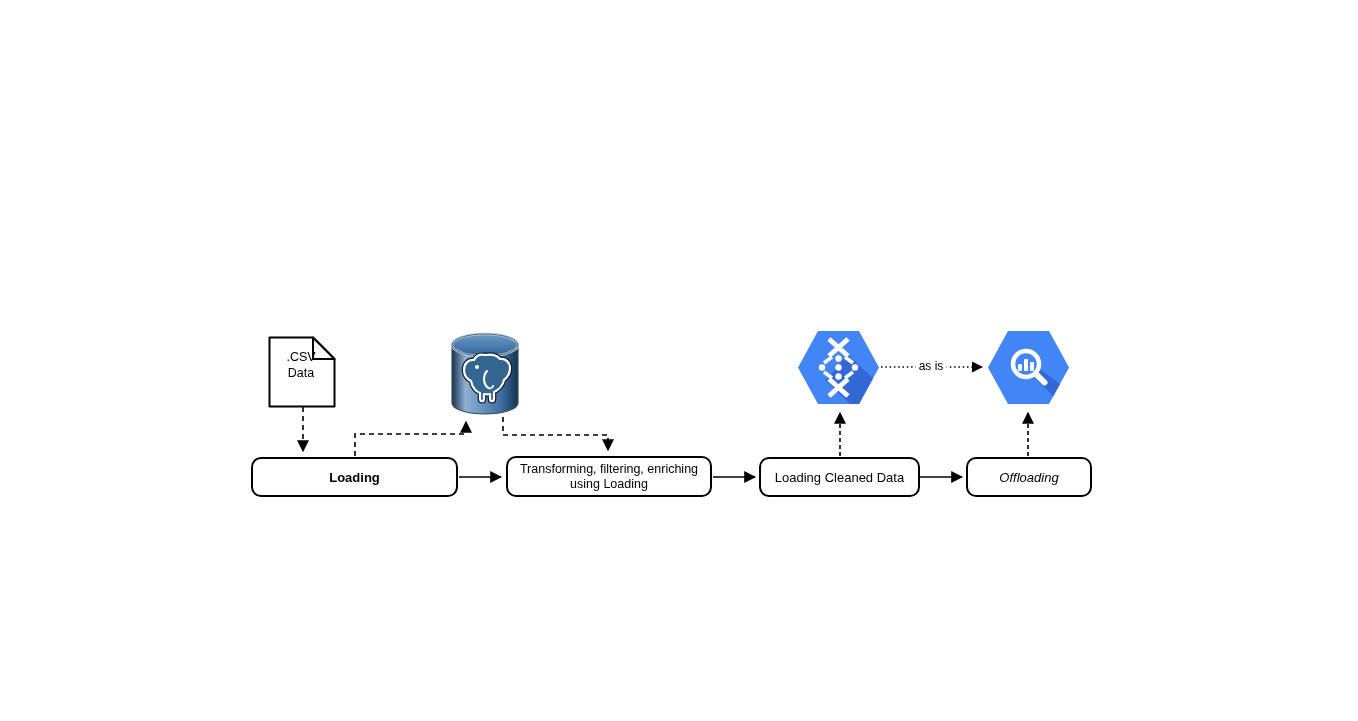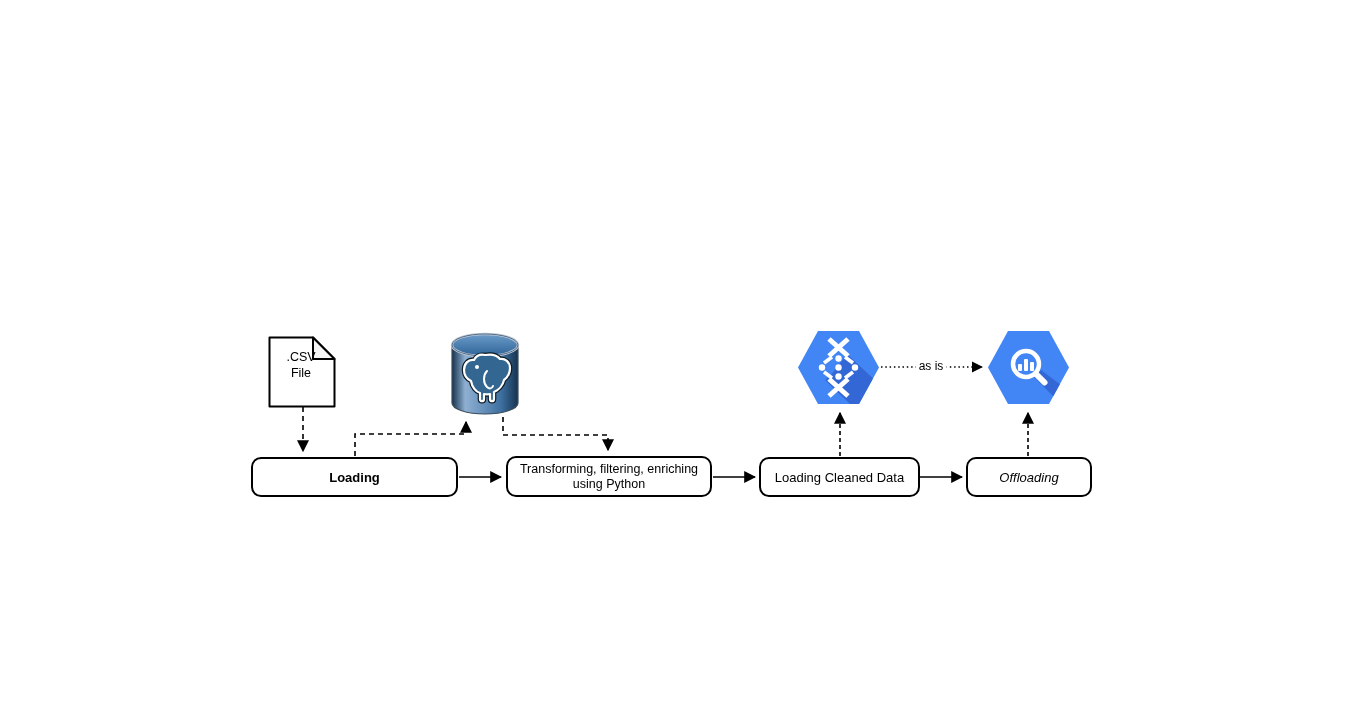--- a/index.html
+++ b/index.html
@@ -71,21 +71,21 @@
 
     <path d="M881,323 L982,323" stroke="#000" stroke-width="1.5" fill="none" stroke-dasharray="1.5 2.8" marker-end="url(#arrow)"></path>
   </svg>
 
   <svg class="abs" style="left:268px;top:292px;" width="68" height="72" viewBox="0 0 68 72">
     <path d="M1.5,1.5 H45 L66.5,23 V70.5 H1.5 Z" fill="#ffffff" stroke="#000" stroke-width="2" stroke-linejoin="round"></path>
     <path d="M45,1.5 V23 H66.5 Z" fill="#f5f5f5" stroke="#000" stroke-width="2" stroke-linejoin="round"></path>
   </svg>
   <div class="icon-caption" style="left:270px;top:306px;width:62px;">
     <span>.CSV</span><br>
-    <span>File</span>
+    <span>Data</span>
   </div>
 
   <svg class="abs" style="left:450px;top:287px;" width="70" height="86" viewBox="0 0 70 86">
     <defs>
       <linearGradient id="pgBody" x1="0" y1="0" x2="1" y2="0">
         <stop offset="0" stop-color="#16334e"></stop>
         <stop offset="0.2" stop-color="#8fb0d2"></stop>
         <stop offset="0.45" stop-color="#6b94bd"></stop>
         <stop offset="0.75" stop-color="#3c6e9f"></stop>
         <stop offset="1" stop-color="#16334e"></stop>
@@ -153,21 +153,21 @@
     </g>
   </svg>
 
   <div class="node" id="node-loading" style="left:251px;top:413px;width:207px;height:40px;font-weight:bold;">
     <span>Loading</span>
   </div>
 
   <div class="node" id="node-transform" style="left:506px;top:412px;width:206px;height:41px;">
     <span class="lines">
       <span>Transforming, filtering, enriching</span>
-      <span>using Python</span>
+      <span>using Loading</span>
     </span>
   </div>
 
   <div class="node" id="node-cleaned" style="left:759px;top:413px;width:161px;height:40px;justify-content:center;">
     <span>Loading Cleaned Data</span>
   </div>
 
   <div class="node" id="node-offloading" style="left:966px;top:413px;width:126px;height:40px;font-style:italic;">
     <span>Offloading</span>
   </div>

